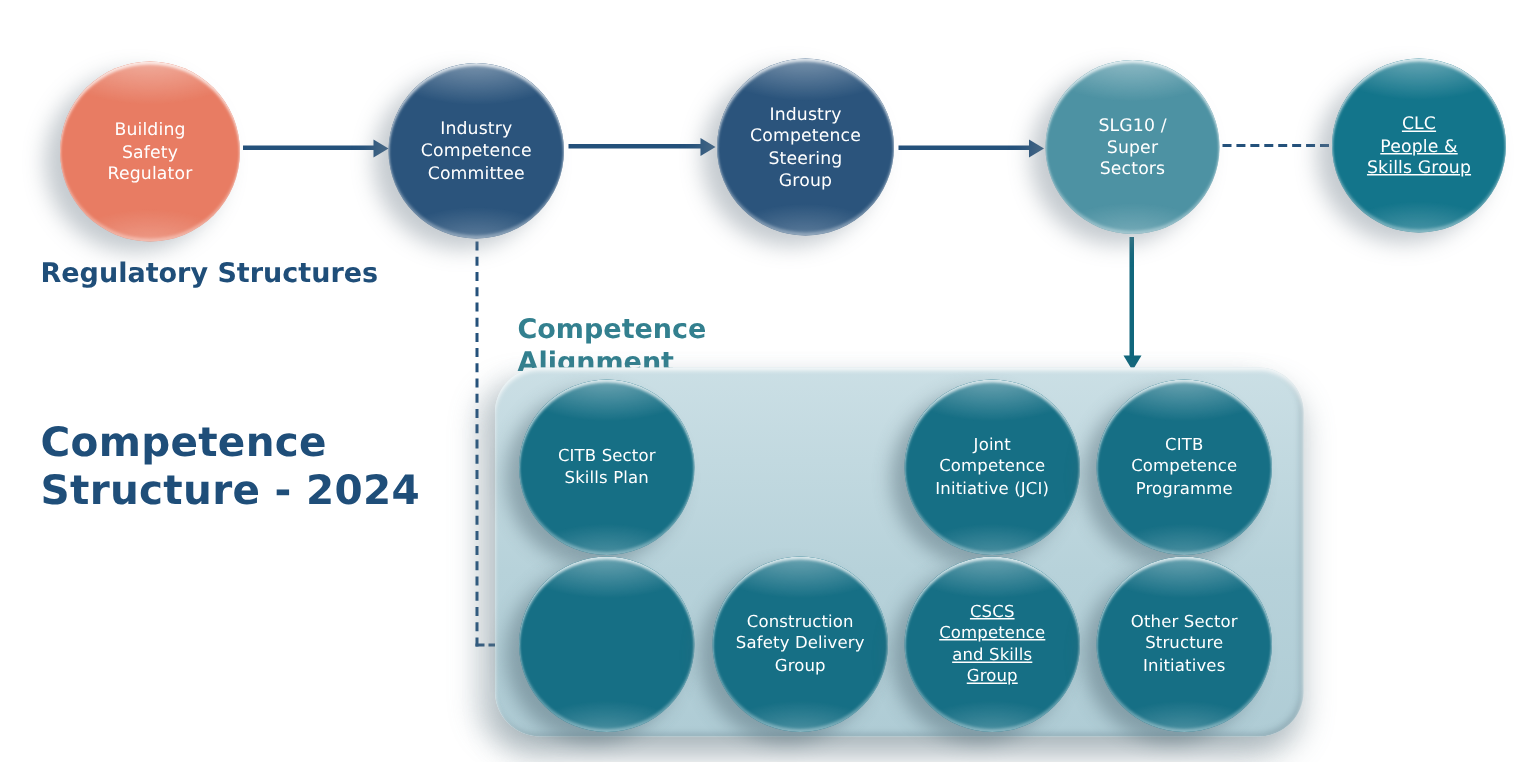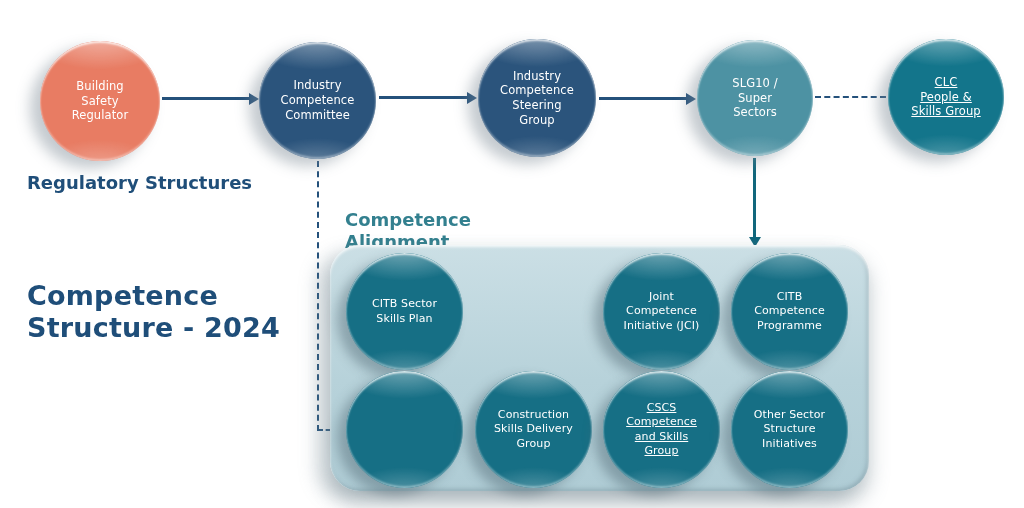--- a/index.html
+++ b/index.html
@@ -131,21 +131,21 @@
 Competence
 Programme</span>
   </div>
 
   <div class="bubble node-teal" style="left:346px;top:371px;width:117px;height:117px;">
     <span class="gloss"></span>
   </div>
   <div class="bubble node-teal" style="left:475px;top:371px;width:117px;height:117px;">
     <span class="gloss"></span>
     <span class="lbl">Construction
-Skills Delivery
+Safety Delivery
 Group</span>
   </div>
   <div class="bubble node-teal" style="left:603px;top:371px;width:117px;height:117px;text-decoration:underline;">
     <span class="gloss"></span>
     <span class="lbl">CSCS
 Competence
 and Skills
 Group</span>
   </div>
   <div class="bubble node-teal" style="left:731px;top:371px;width:117px;height:117px;">

